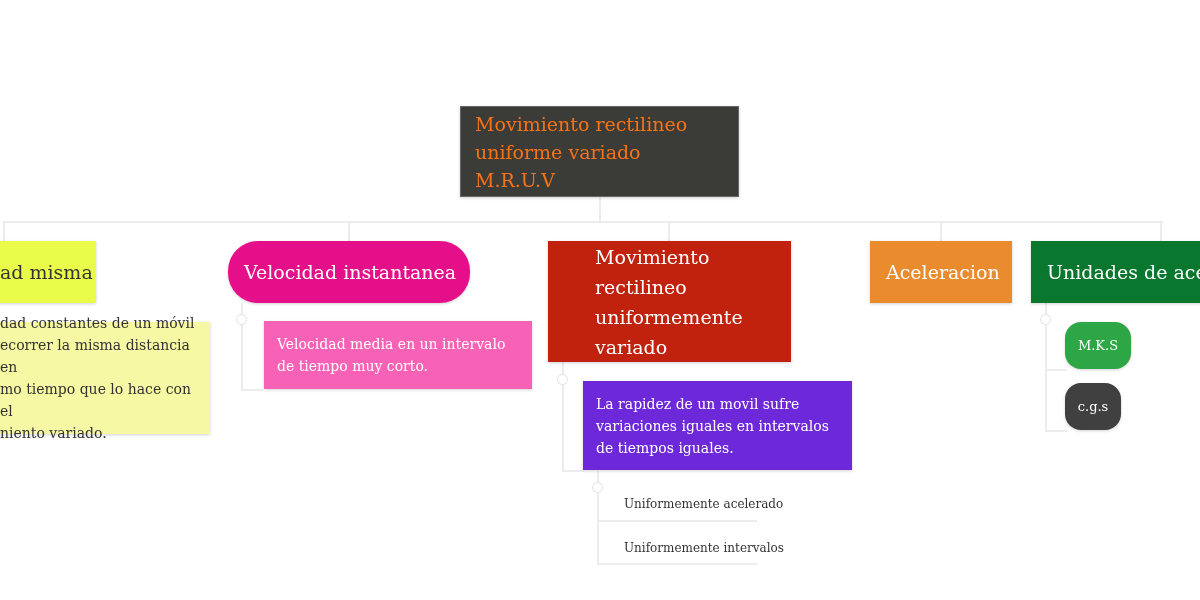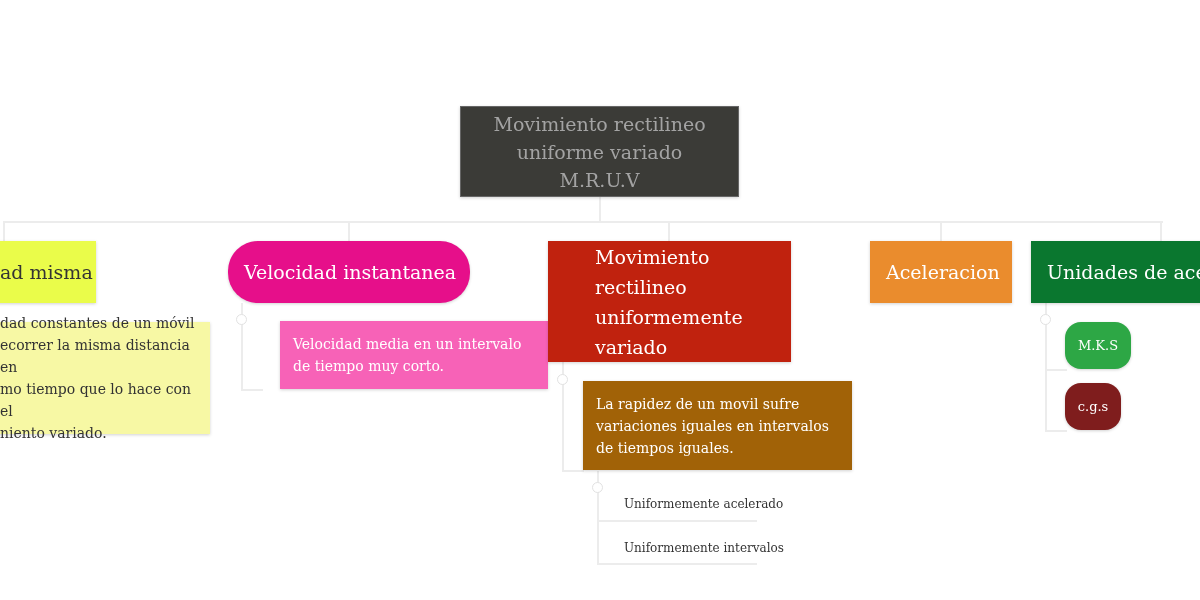--- a/index.html
+++ b/index.html
@@ -14,22 +14,22 @@
     position: absolute; width: 11px; height: 11px; border-radius: 50%;
     background: #fff; border: 1.5px solid #e2e2e2; box-sizing: border-box;
   }
   .node {
     position: absolute; box-sizing: border-box;
     box-shadow: 0 1px 3px rgba(0,0,0,0.18);
     display: flex; align-items: center;
   }
   .root {
     left: 460px; top: 106px; width: 279px; height: 91px;
-    background: #3b3b37; color: #a3a3a3; border: 1px solid #666;
-    font-size: 19px; line-height: 28px; text-align: center; justify-content: center;
+    background: #3b3b37; color: #f97316; border: 1px solid #666;
+    font-size: 19px; line-height: 28px; justify-content: center;
   }
   .main { top: 241px; height: 62px; font-size: 19px; padding: 0 16px; white-space: nowrap; }
   .sub { font-size: 14px; line-height: 22px; padding: 0 13px; }
   .leaf { font-size: 12px; color: #333; white-space: nowrap; }
   .small { font-size: 13px; justify-content: center; color: #fff; border-radius: 16px; }
 </style>
 </head>
 <body>
 
 <div class="line" style="left:599px; top:197px; width:2px; height:25px;"></div>
@@ -67,42 +67,42 @@
 <div class="node sub" style="left:-40px; top:322px; width:250px; height:112px; background:#f7f8a4; color:#333; padding-left:40px; white-space:pre-line;">
   <span>dad constantes de un móvil
 ecorrer la misma distancia en
 mo tiempo que lo hace con el
 niento variado.</span>
 </div>
 
 <div class="node main" style="left:228px; width:242px; background:#e60f8a; color:#fff;border-radius:30px;">
   <span>Velocidad instantanea</span>
 </div>
-<div class="node sub" style="left:280px; top:321px; width:268px; height:68px; background:#f762b7; color:#fff;">
+<div class="node sub" style="left:264px; top:321px; width:268px; height:68px; background:#f762b7; color:#fff;">
   <span>Velocidad media en un intervalo de tiempo muy corto.</span>
 </div>
 
 <div class="node main" style="left:548px; width:243px; height:121px; background:#c0220e; color:#fff; white-space:normal; line-height:30px; align-items:center;padding-left:47px;">
   <span>Movimiento rectilineo uniformemente variado</span>
 </div>
-<div class="node sub" style="left:583px; top:381px; width:269px; height:89px; background:#a16207; color:#fff;">
+<div class="node sub" style="left:583px; top:381px; width:269px; height:89px; background:#6d28d9; color:#fff;">
   <span>La rapidez de un movil sufre variaciones iguales en intervalos de tiempos iguales.</span>
 </div>
 <div class="abs leaf" style="left:624px; top:497px;">
   <span>Uniformemente acelerado</span>
 </div>
 <div class="abs leaf" style="left:624px; top:541px;">
   <span>Uniformemente intervalos</span>
 </div>
 
 <div class="node main" style="left:870px; width:142px; background:#ea8c2d; color:#fff;">
   <span>Aceleracion</span>
 </div>
 
 <div class="node main" style="left:1031px; width:220px; background:#0a772f; color:#fff;">
   <span>Unidades de ace</span>
 </div>
 <div class="node small" style="left:1065px; top:322px; width:66px; height:47px; background:#2da745;">
   <span>M.K.S</span>
 </div>
-<div class="node small" style="left:1065px; top:383px; width:56px; height:47px; background:#7f1d1d;">
+<div class="node small" style="left:1065px; top:383px; width:56px; height:47px; background:#404040;">
   <span>c.g.s</span>
 </div>
 
 </body></html>

